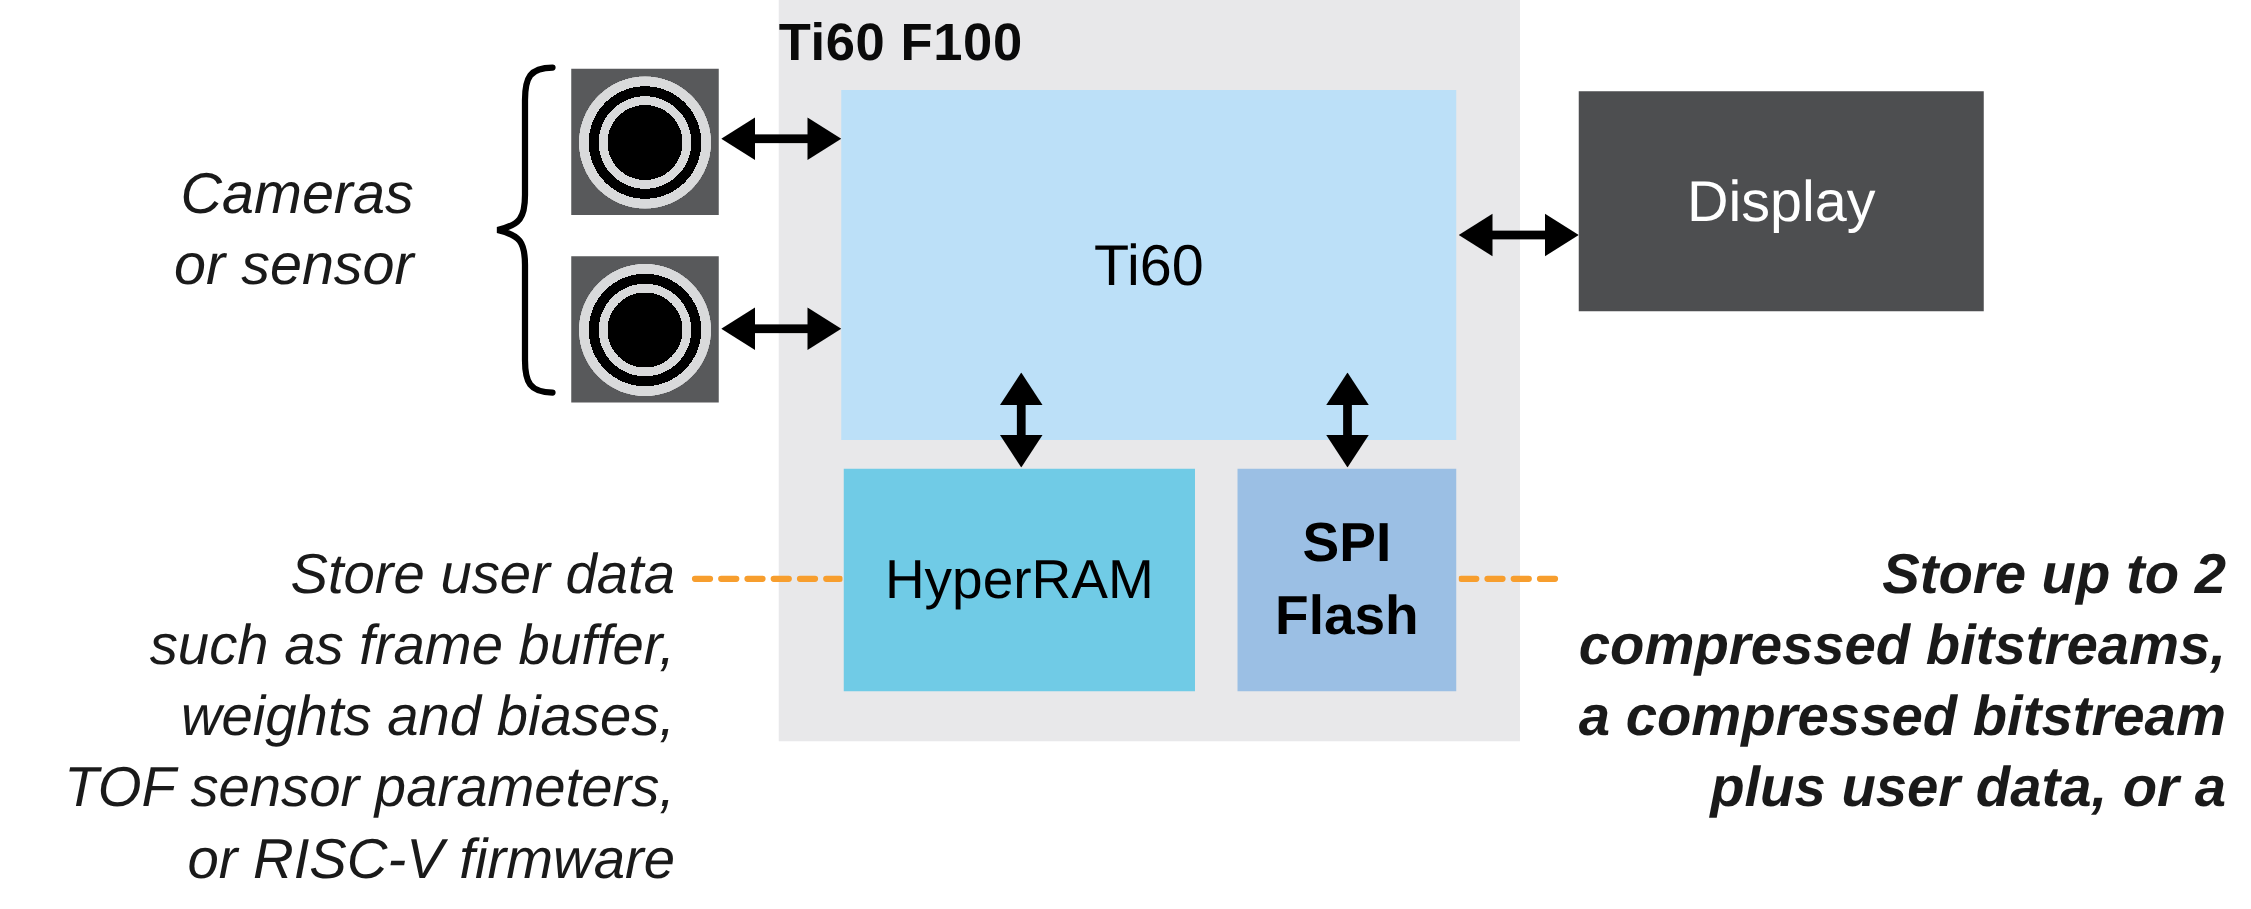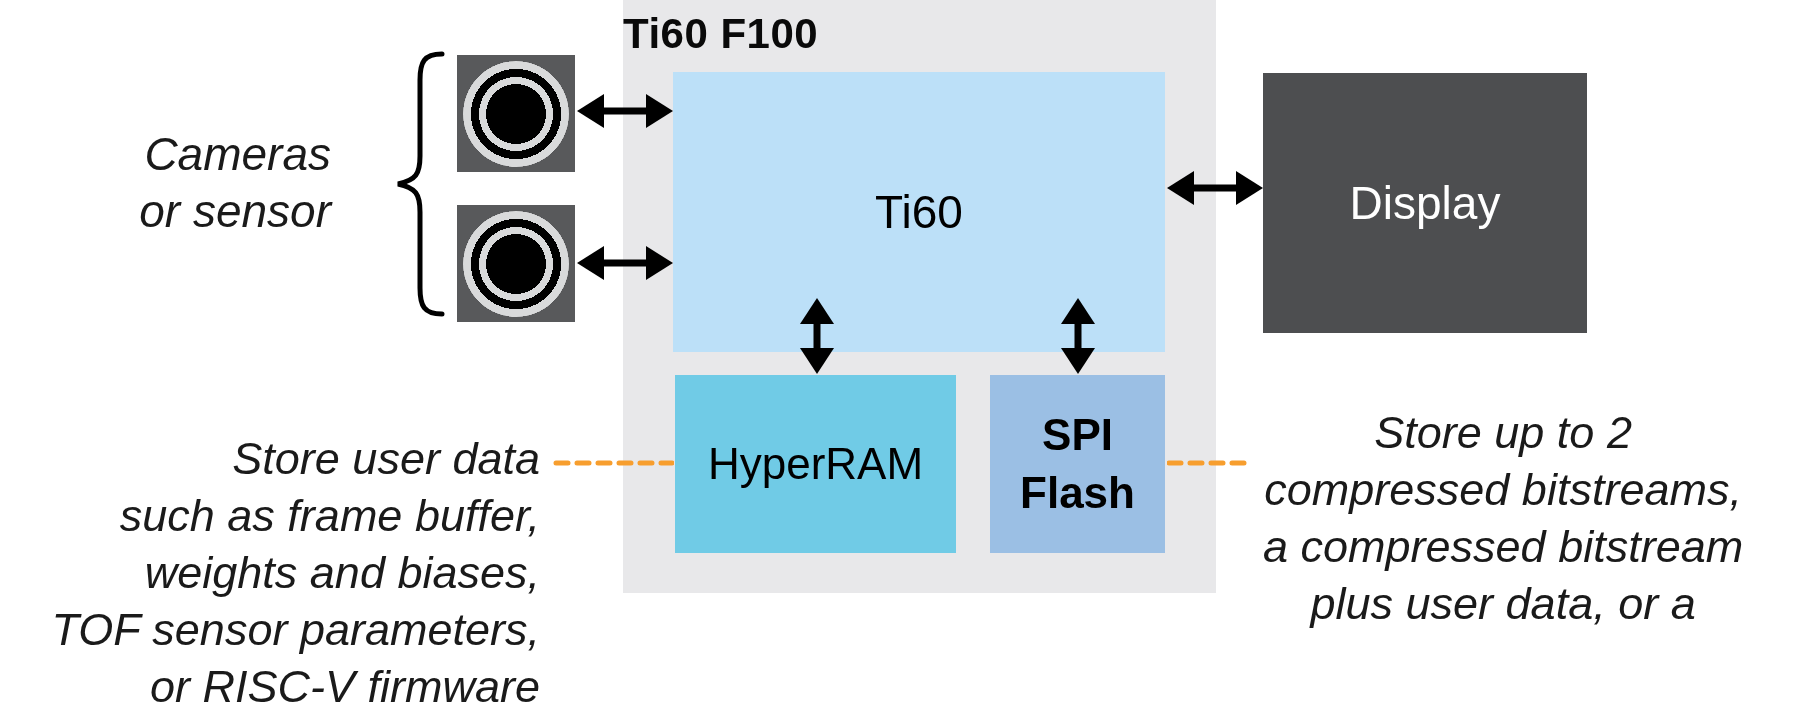--- a/index.html
+++ b/index.html
@@ -12,42 +12,42 @@
   .container-box{
     left:623px;top:0;width:593px;height:593px;background:var(--container_bg,#E8E8EA);
   }
   .container-title{
     position:absolute;left:0;top:10px;width:100%;
     font-size:42px;font-weight:bold;letter-spacing:0.5px;color:var(--label_text,#0a0a0a);
   }
   
   .block{display:flex;align-items:center;justify-content:center;text-align:center;}
   .ti60-block{left:673px;top:72px;width:492px;height:280px;background:var(--ti60_box,#BCE0F8);font-size:46px;}
-  .display-block{left:1263px;top:73px;width:324px;height:260px;background:var(--display_box,#4D4E50);color:#fff;font-size:46px;}
+  .display-block{left:1263px;top:73px;width:324px;height:176px;background:var(--display_box,#4D4E50);color:#fff;font-size:46px;}
   .hyperram-block{left:675px;top:375px;width:281px;height:178px;background:var(--hyperram_box,#70CBE6);font-size:44px;}
   .spi-block{left:990px;top:375px;width:175px;height:178px;background:var(--spi_flash_box,#9BBFE4);font-size:44px;line-height:1.32;}
   .spi-block span{display:block;font-weight:bold;}
   
   .camera-box{width:118px;height:117px;background:var(--camera_box,#58595B);display:flex;align-items:center;justify-content:center;}
   .camera-box.cam1{left:457px;top:55px;}
   .camera-box.cam2{left:457px;top:205px;}
   .lens{
     width:106px;height:106px;border-radius:50%;
     background:radial-gradient(circle,
       #000 0 30px,
       var(--lens_ring,#D9DADB) 30px 37px,
       #000 37px 45px,
       var(--lens_ring,#D9DADB) 45px 53px,
       transparent 53px);
   }
   
   .note{font-style:italic;color:var(--annotation_text,#1a1a1a);line-height:57px;font-size:45px;}
   .note div{white-space:nowrap;}
   .note-left{right:1261px;top:430px;text-align:right;}
-  .note-right{left:1263px;top:404px;text-align:center;}
+  .note-right{left:1263px;top:430px;text-align:right;font-weight:bold;}
   .note-cameras{right:1470px;top:126px;text-align:right;font-size:46px;}
   svg{display:block;}
   .arrow{fill:var(--arrow,#000);}
   .dash-line{stroke:var(--dashed_line,#F79E2E);stroke-width:5;stroke-linecap:round;stroke-dasharray:12 9;fill:none;}
   .brace-path{stroke:var(--arrow,#000);stroke-width:5;fill:none;stroke-linecap:round;}
 </style>
 </head>
 <body>
 
 <div class="stage">

